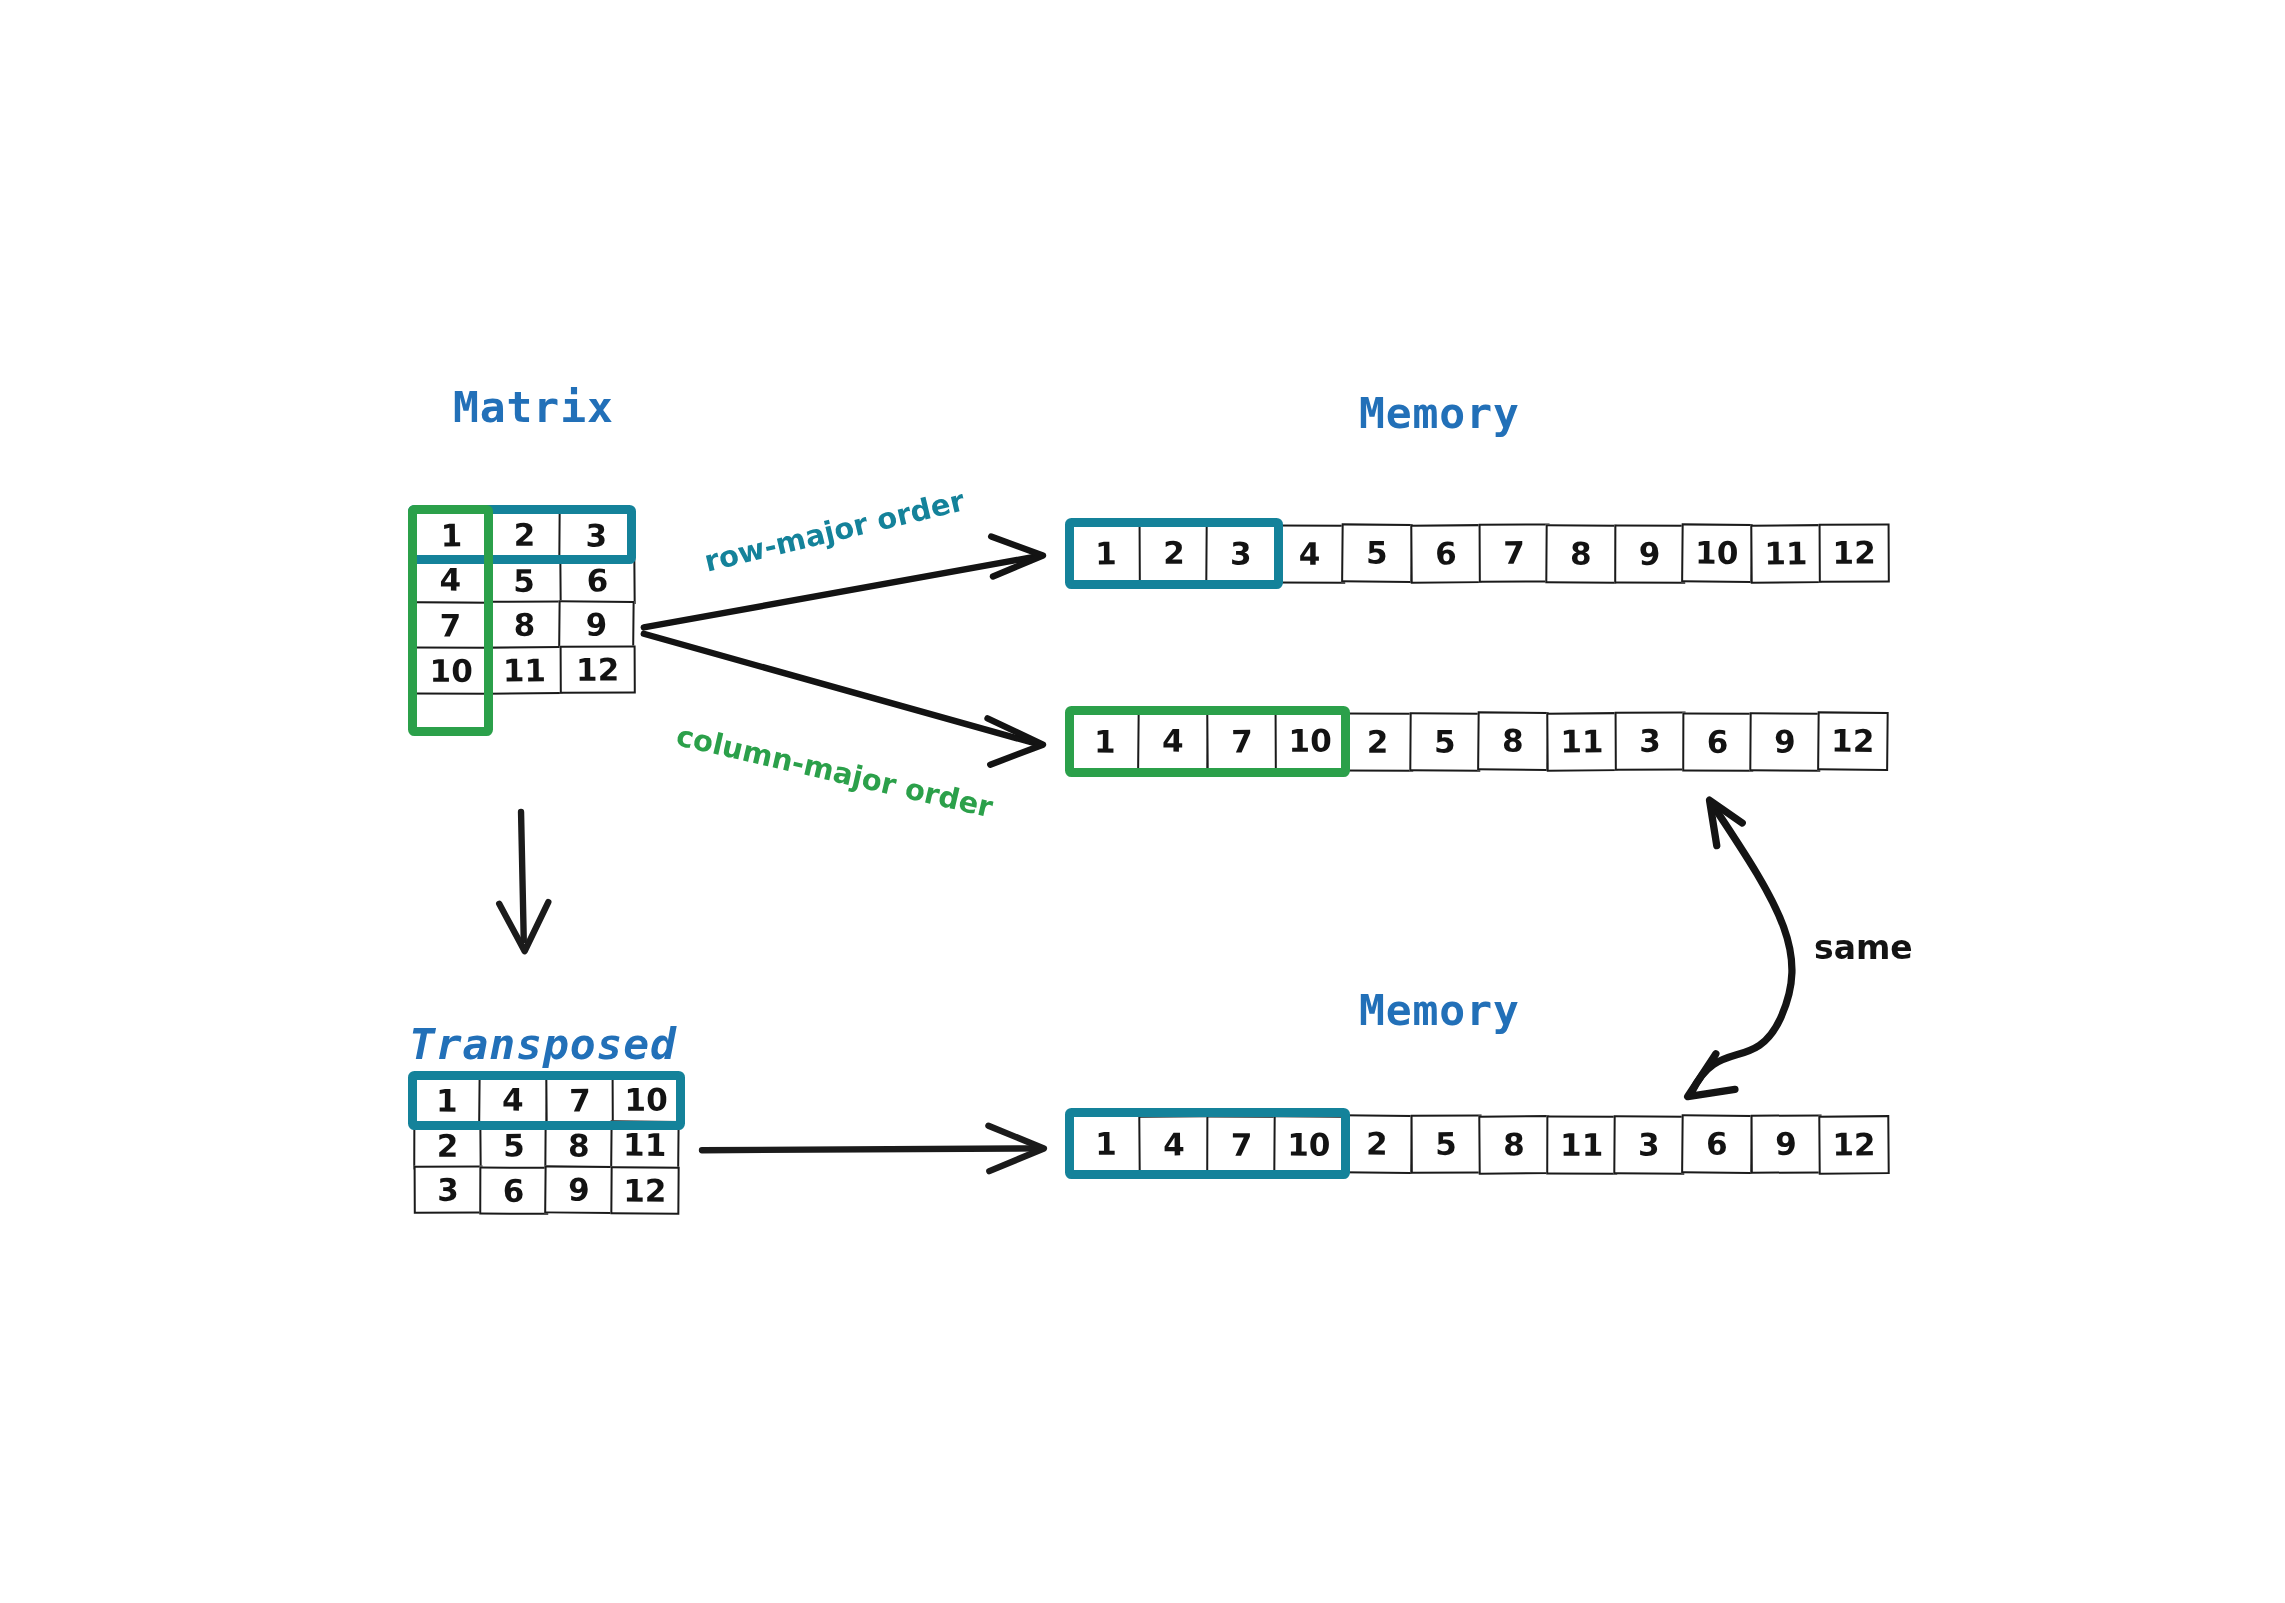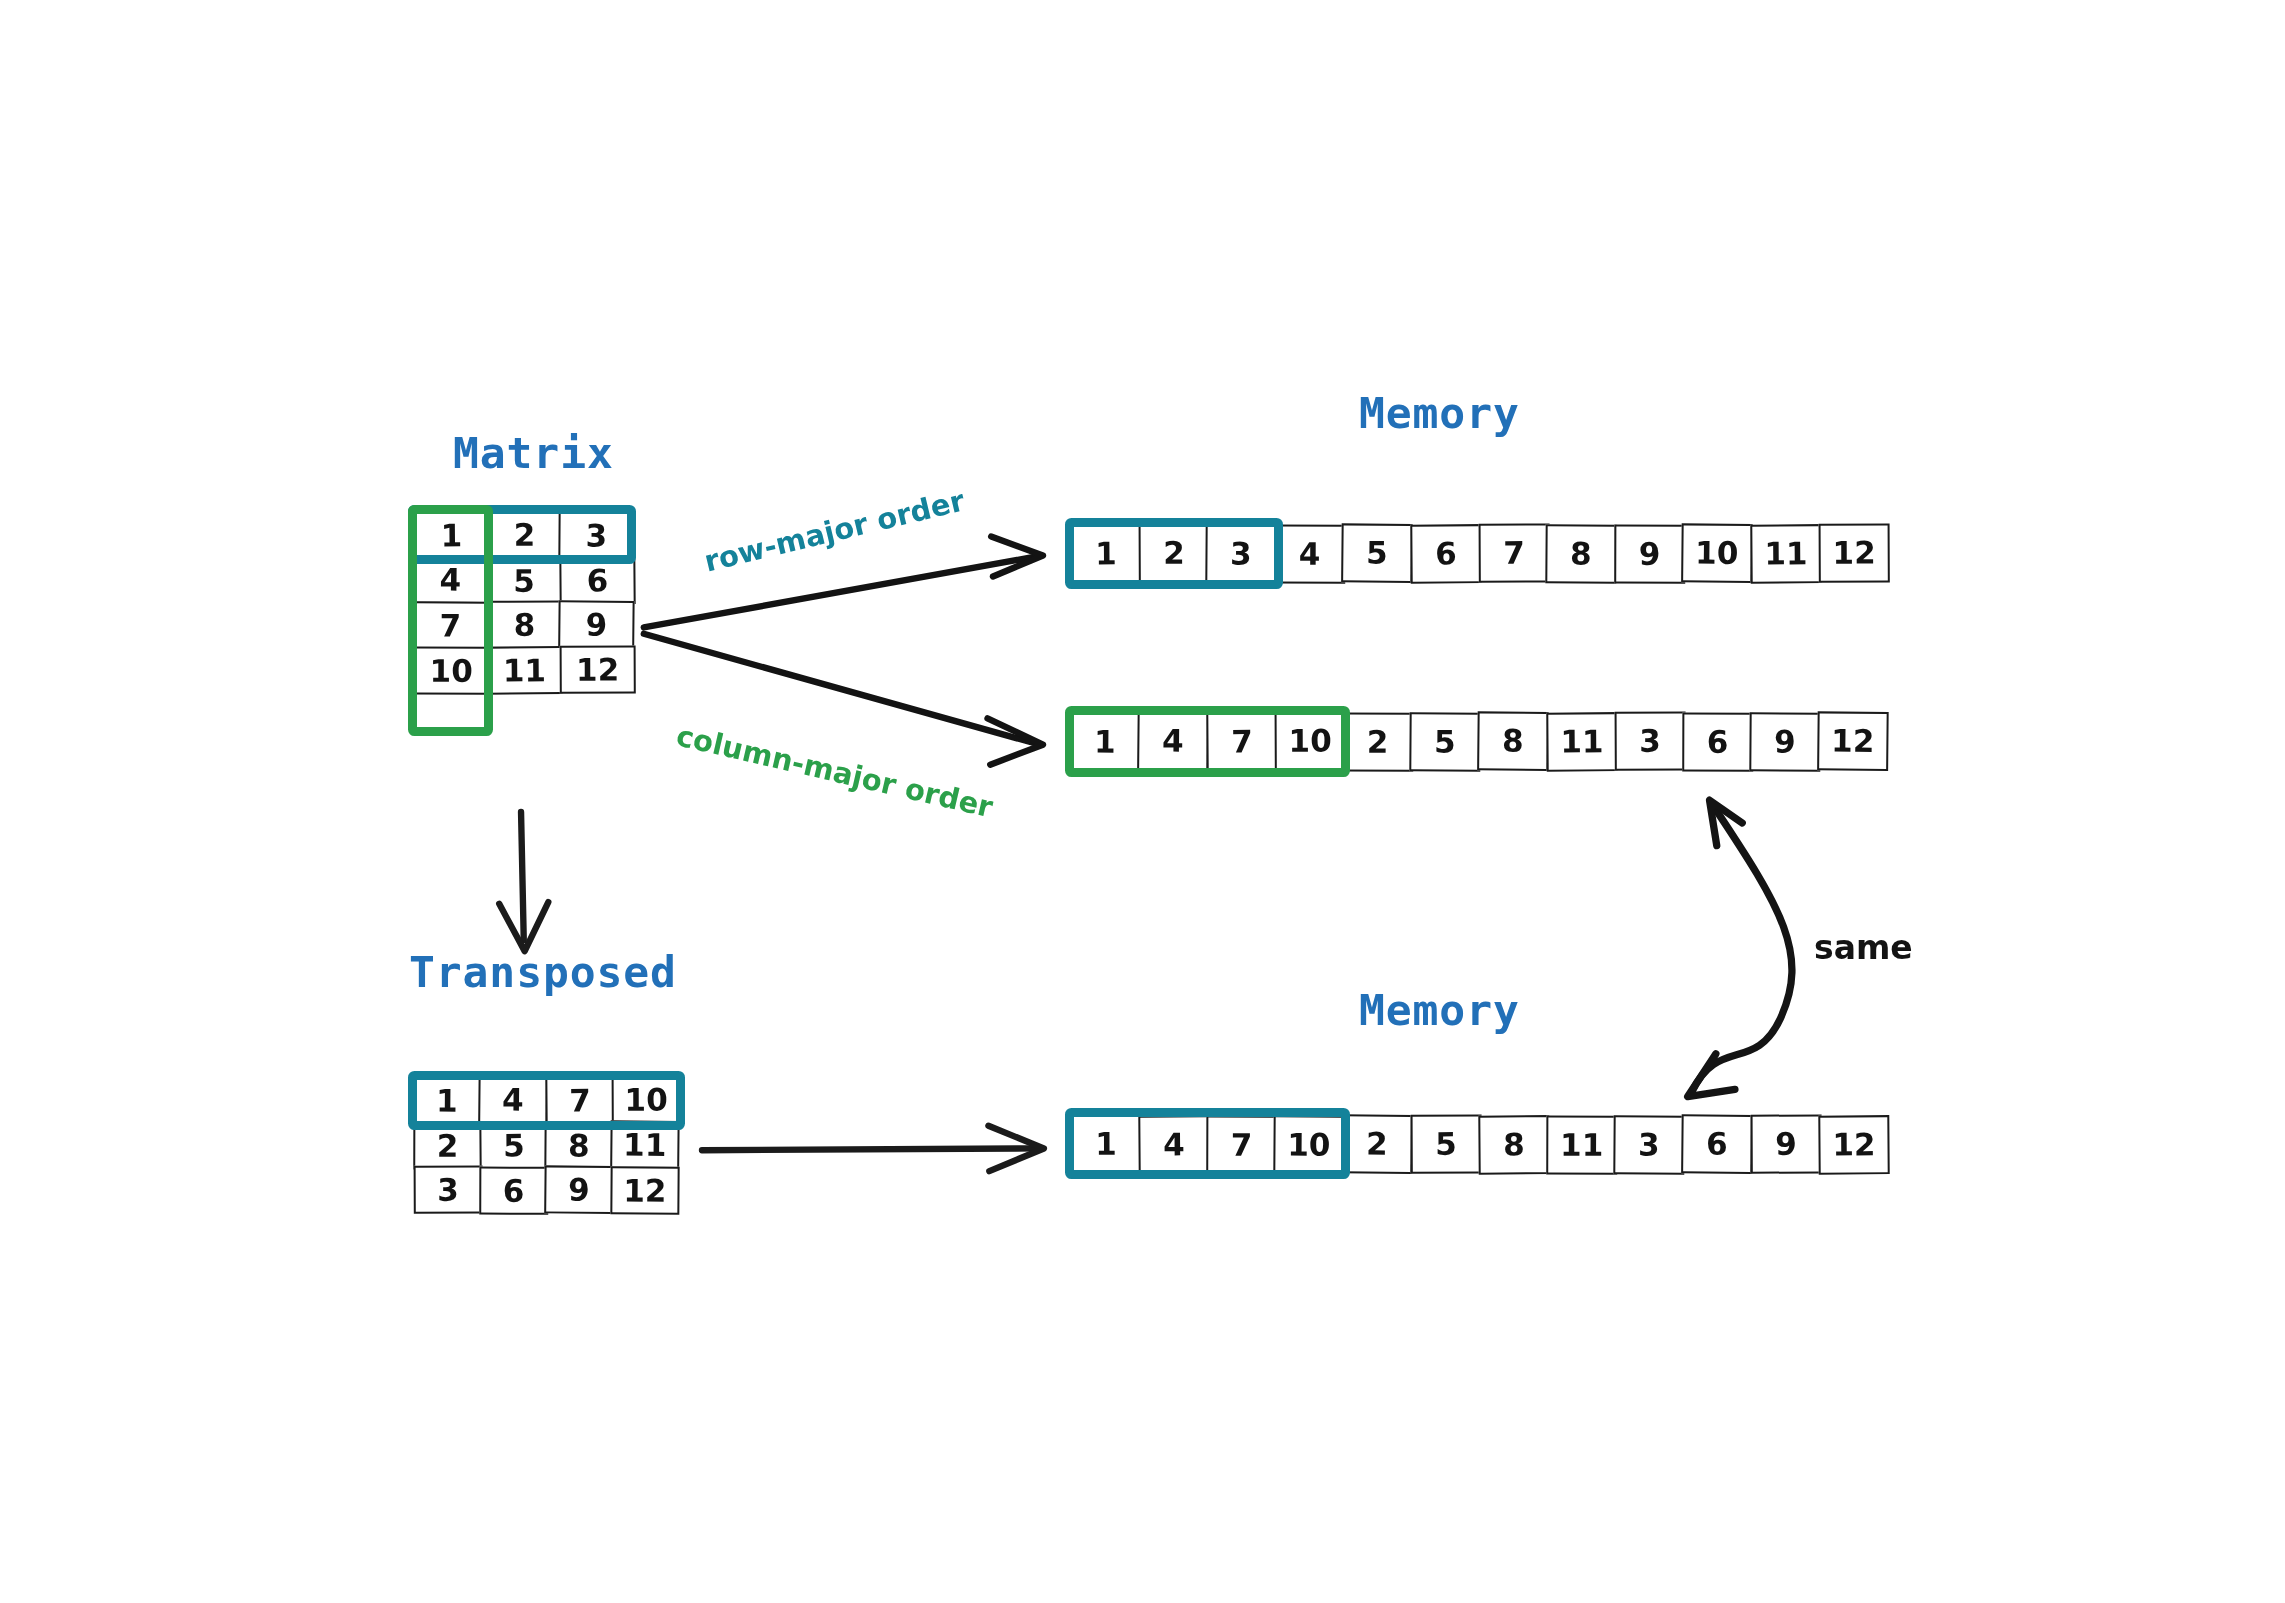--- a/index.html
+++ b/index.html
@@ -19,23 +19,23 @@
   .title {
     position: absolute;
     font-family: "DejaVu Sans Mono", monospace;
     font-weight: bold;
     font-size: 43px;
     letter-spacing: 0.9px;
     color: #2270b8;
     white-space: nowrap;
     user-select: none;
   }
-  #title-matrix      { left: 453px;  top: 382px; margin-top: 46px; }
+  #title-matrix      { left: 453px;  top: 382px; }
   #title-memory-1    { left: 1359px; top: 388px; }
-  #title-transposed  { left: 409px;  top: 947px; }
+  #title-transposed  { left: 409px;  top: 1019px; font-style: italic; }
   #title-memory-2    { left: 1359px; top: 985px; }
 
   
   .grid {
     position: absolute;
     display: grid;
   }
   .cell {
     box-sizing: border-box;
     border: 2.7px solid #1a1a1a;

